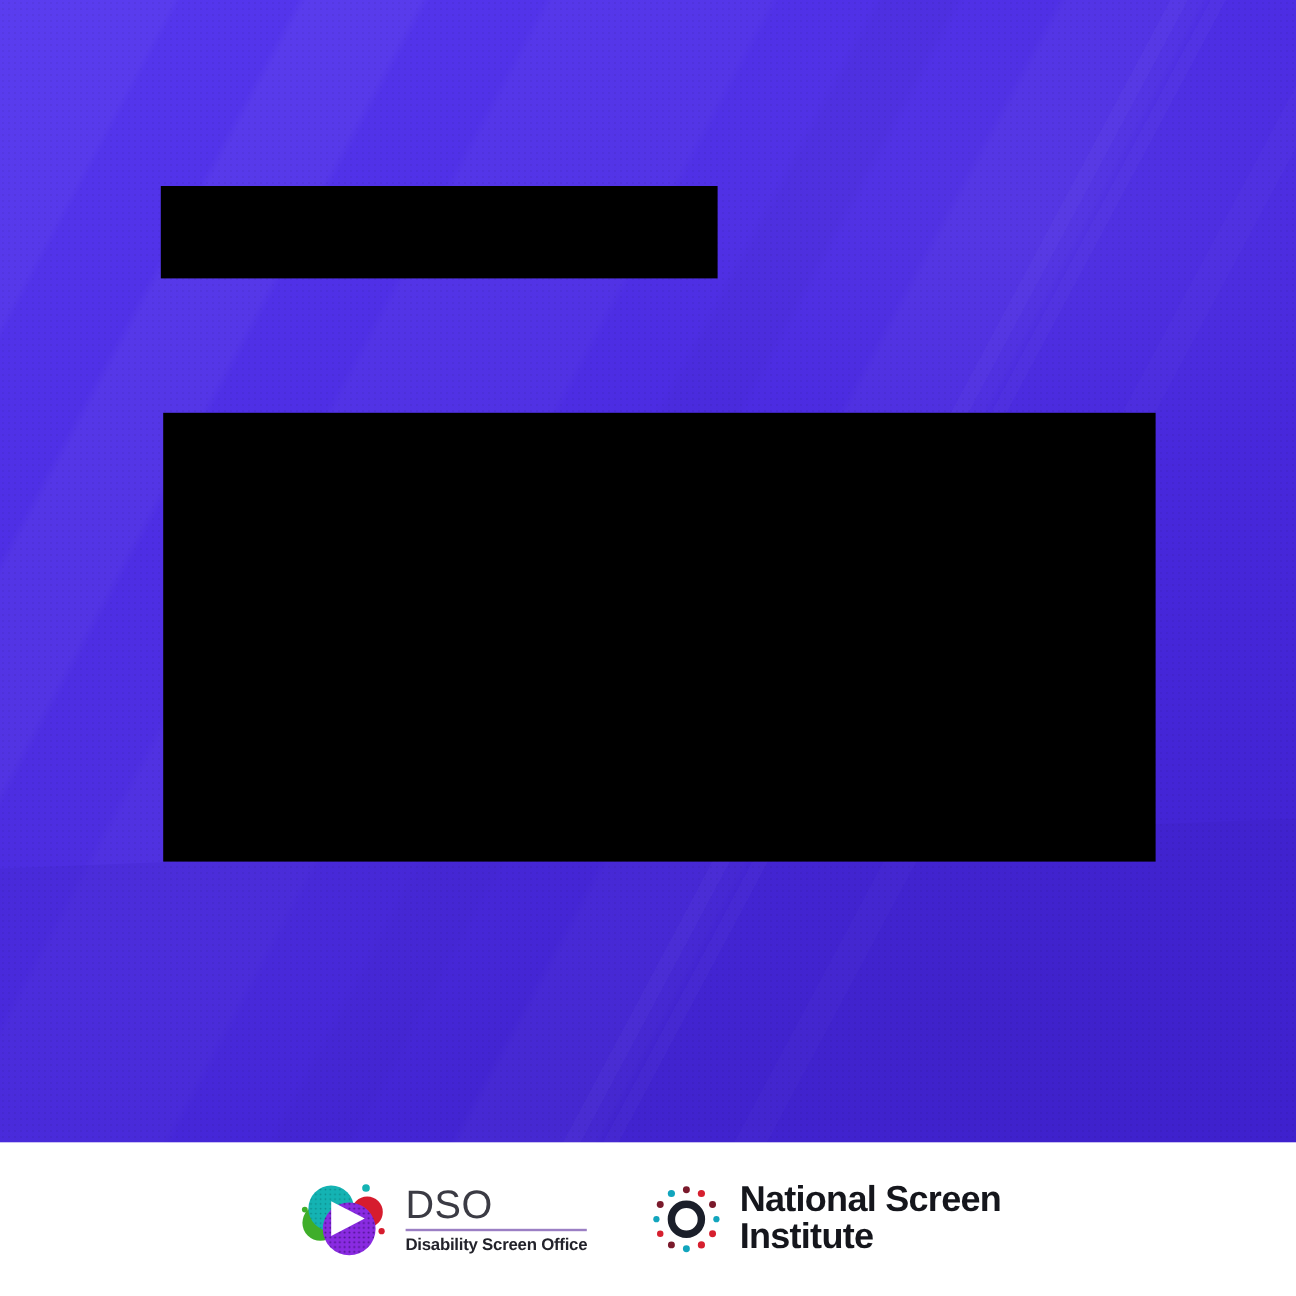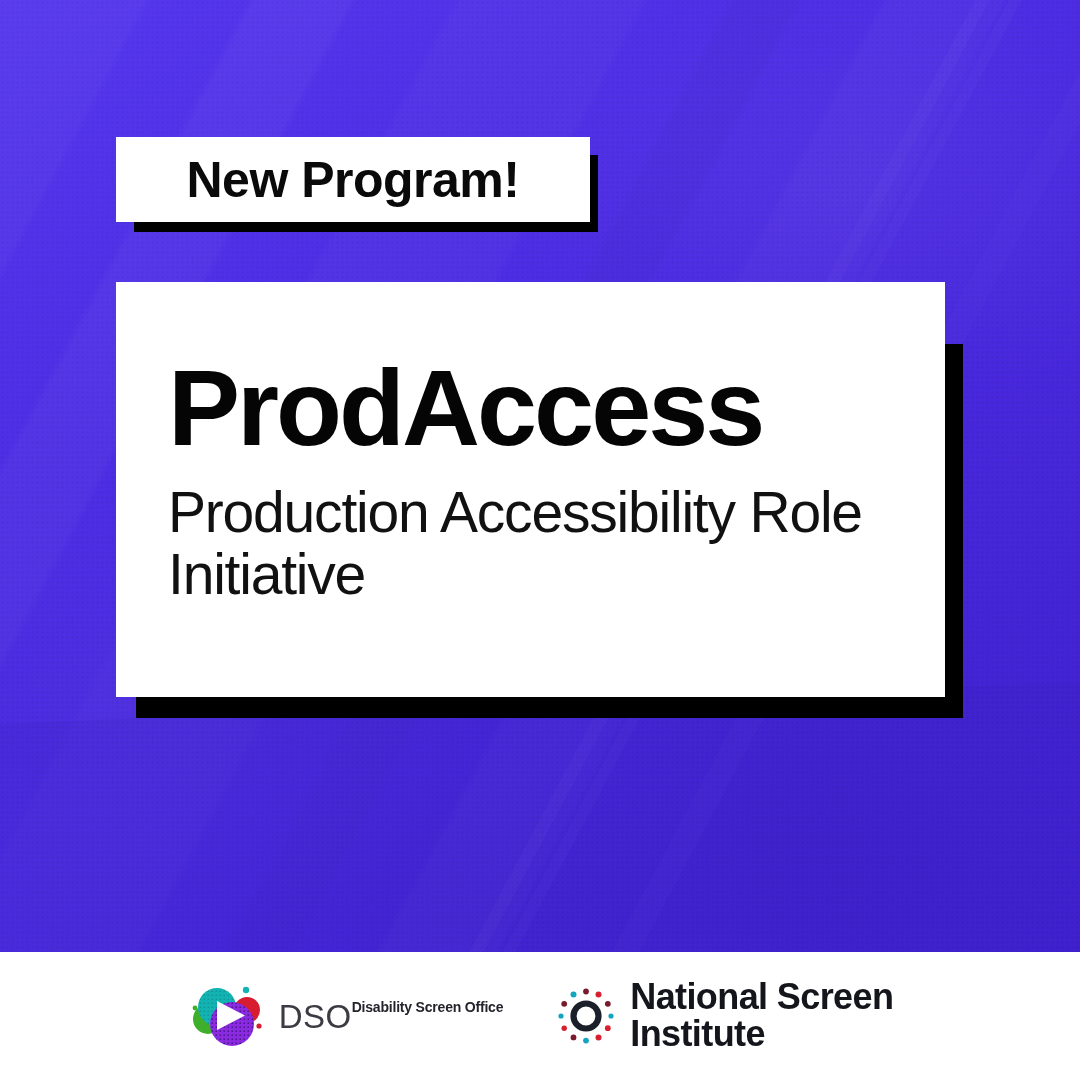--- a/index.html
+++ b/index.html
@@ -159,21 +159,21 @@
     background: #ffffff;
     display: flex;
     align-items: center;
     justify-content: center;
     gap: 52px;
   }
 
   
   .dso-logo { display: flex; align-items: center; gap: 14px; }
   .dso-mark { position: relative; width: 78px; height: 68px; flex: none; }
-  .dso-text { display: flex; flex-direction: row; }
+  .dso-text { display: flex; flex-direction: column; }
   .dso-acronym {
     font-family: "Liberation Sans", sans-serif;
     font-size: 33px;
     font-weight: 400;
     letter-spacing: 0.5px;
     color: #3b3b44;
     line-height: 1;
   }
   .dso-rule {
     width: 100%;
@@ -190,52 +190,43 @@
     line-height: 1.1;
     white-space: nowrap;
   }
 
   
   .nsi-logo { display: flex; align-items: center; gap: 13px; }
   .nsi-mark { width: 62px; height: 62px; flex: none; }
   .nsi-text {
     font-family: "Liberation Sans", sans-serif;
     font-weight: 700;
-    font-size: 36px;
+    font-size: 30px;
     line-height: 1.02;
     letter-spacing: -0.6px;
     color: #15161c;
     white-space: pre-line;
   }
 </style>
 </head>
 <body>
 
 <div id="poster">
 
   <div class="bg-wrap">
     <div class="bg-photo"></div>
     <div class="bg-band"></div>
     <div class="bg-rails"></div>
     <div class="bg-tint"></div>
     <div class="bg-dots"></div>
   </div>
 
   <div class="badge-shadow"></div>
-  <div class="badge">
-    <span class="badge-label">New Program!</span>
-  </div>
 
   <div class="card-shadow"></div>
-  <div class="card">
-    <div class="card-inner">
-      <h1 class="program-title">ProdAccess</h1>
-      <p class="program-subtitle">Production Accessibility Role Initiative</p>
-    </div>
-  </div>
 
   <div class="footer">
 
     <div class="dso-logo">
       <div class="dso-mark">
         <svg width="78" height="68" viewBox="0 0 78 68" aria-hidden="true">
           <defs>
             <pattern id="dotsPurple" width="4" height="4" patternUnits="userSpaceOnUse">
               <rect width="4" height="4" fill="#8a2be2"></rect>
               <circle cx="1.2" cy="1.2" r="0.85" fill="#4e1490"></circle>

